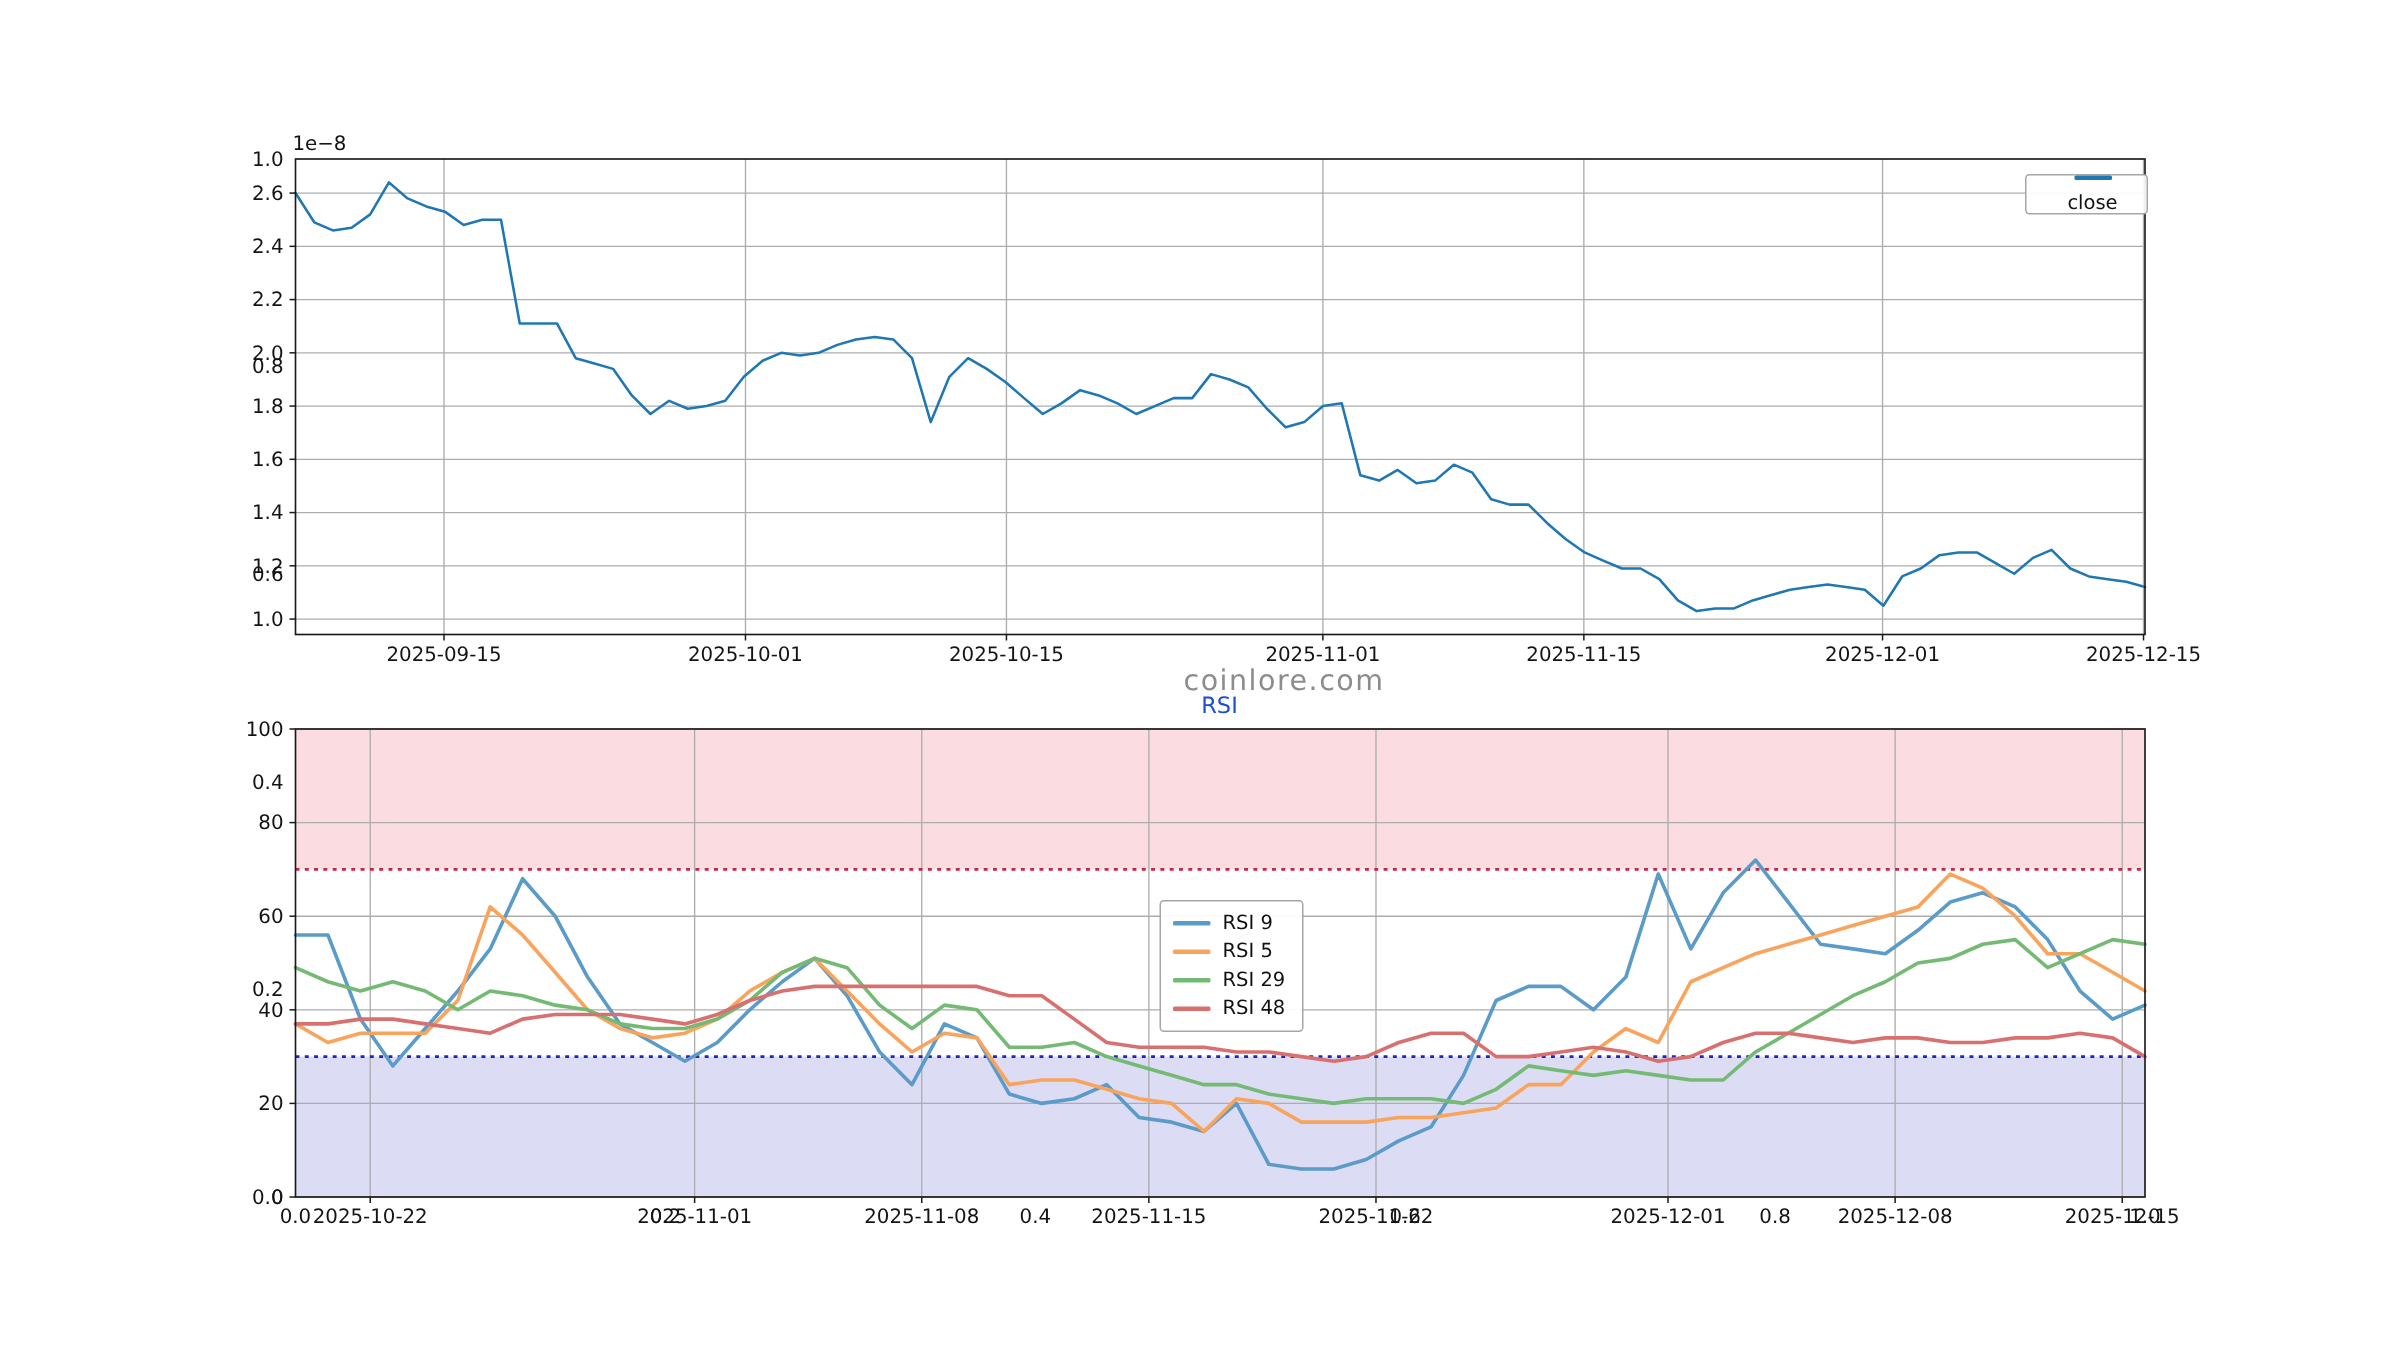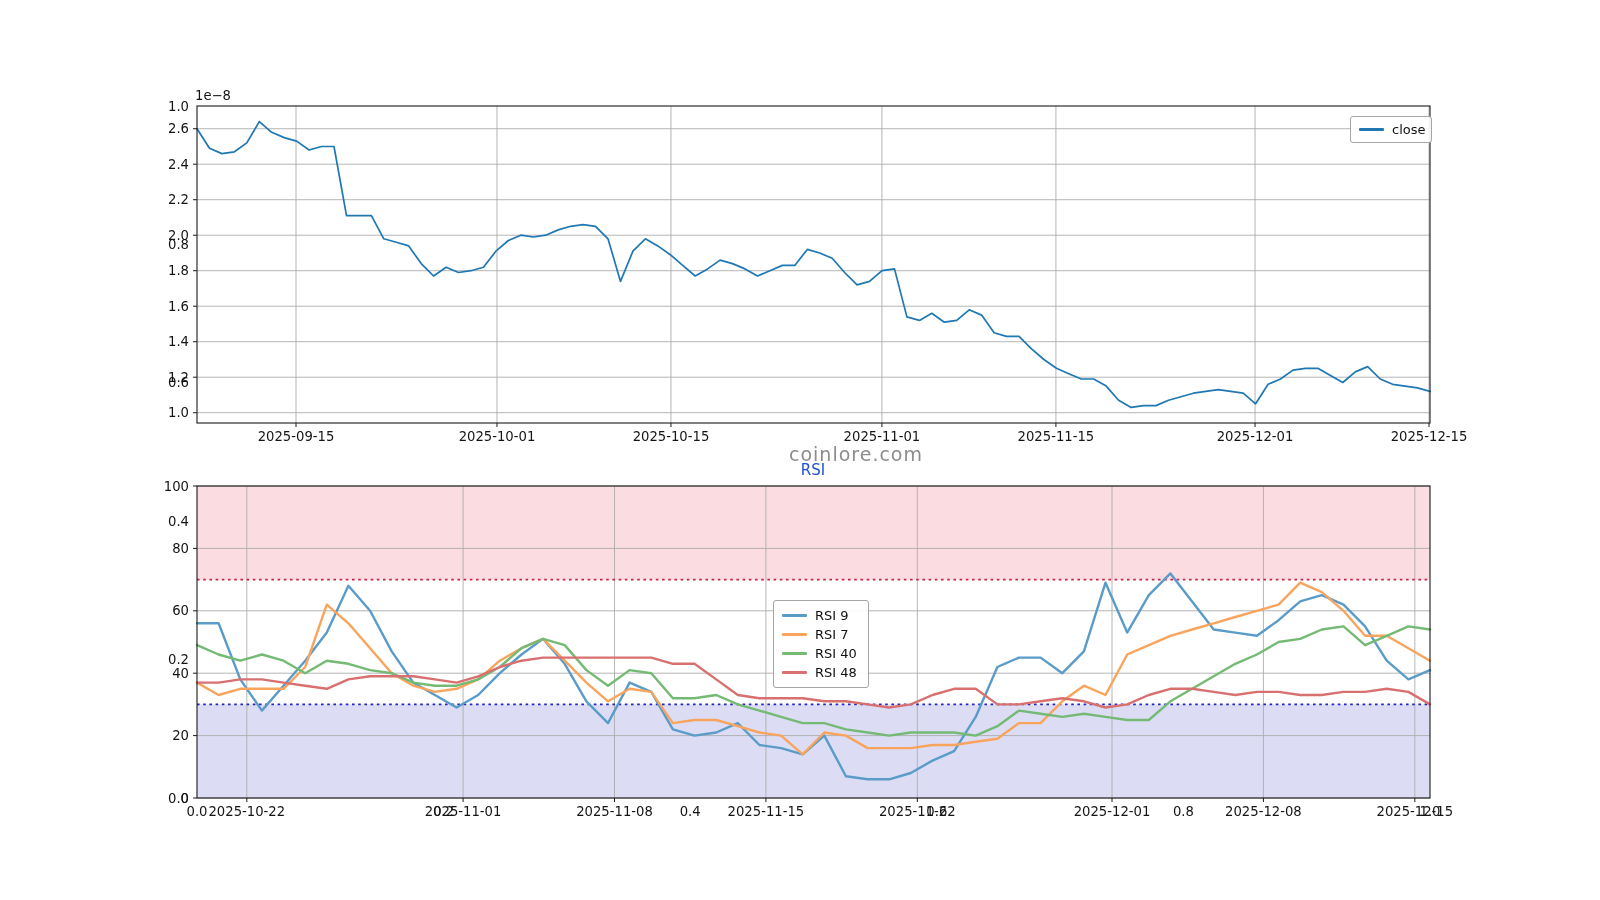--- a/index.html
+++ b/index.html
@@ -25,21 +25,21 @@
     transform:translate(-50%,-50%);
     font-size:15px;color:#1d4ed8;
     white-space:nowrap;
   }
   .legend-box{
     position:absolute;
     background:rgba(255,255,255,0.92);
     border:1px solid #a6a6a6;
     border-radius:3px;
     box-sizing:border-box;
-    font-size:13px;color:#111;
+    font-size:13px;color:#111;flex-direction:column;
   }
   .legend-close{
     left:1350px;top:116px;width:82px;height:27px;
     display:flex;align-items:center;gap:8px;padding-left:8px;
   }
   .legend-rsi{
     left:773px;top:600px;width:96px;height:88px;
     display:flex;flex-direction:column;justify-content:flex-end;
     padding:5px 8px;
   }
@@ -176,25 +176,25 @@
     <span>close</span>
   </div>
 
   <div class="legend-box legend-rsi" id="rsi-legend">
       <div class="legend-row">
         <span class="legend-sample" style="background: rgb(91, 155, 200);"></span>
         <span>RSI 9</span>
       </div>
       <div class="legend-row">
         <span class="legend-sample" style="background: rgb(249, 164, 92);"></span>
-        <span>RSI 7</span>
+        <span>RSI 5</span>
       </div>
       <div class="legend-row">
         <span class="legend-sample" style="background: rgb(116, 186, 116);"></span>
-        <span>RSI 40</span>
+        <span>RSI 29</span>
       </div>
       <div class="legend-row">
         <span class="legend-sample" style="background: rgb(217, 112, 112);"></span>
         <span>RSI 48</span>
       </div>
     </div>
 
 </div>
 
 </body></html>

